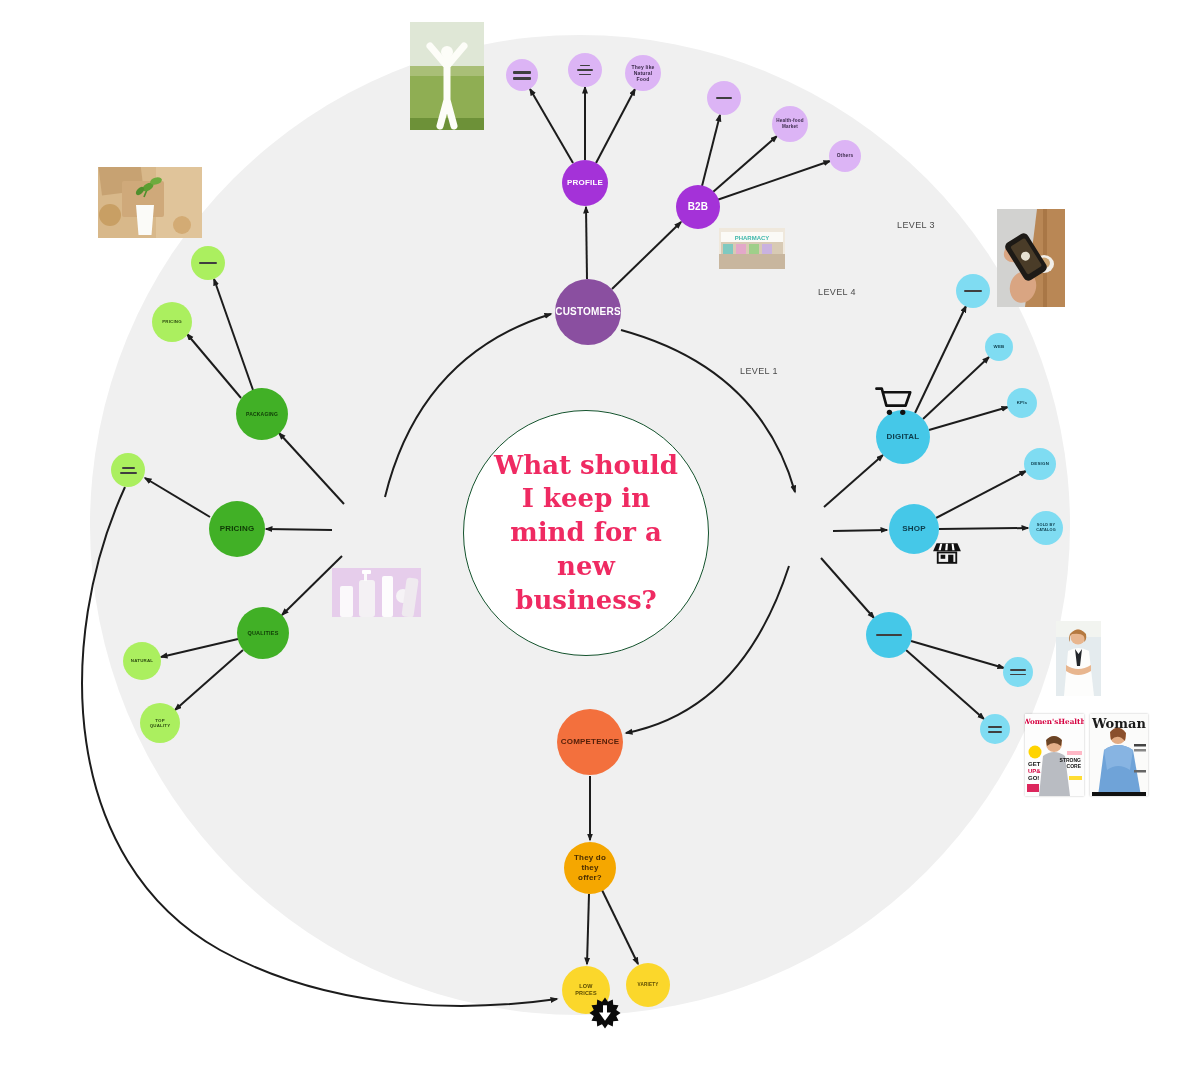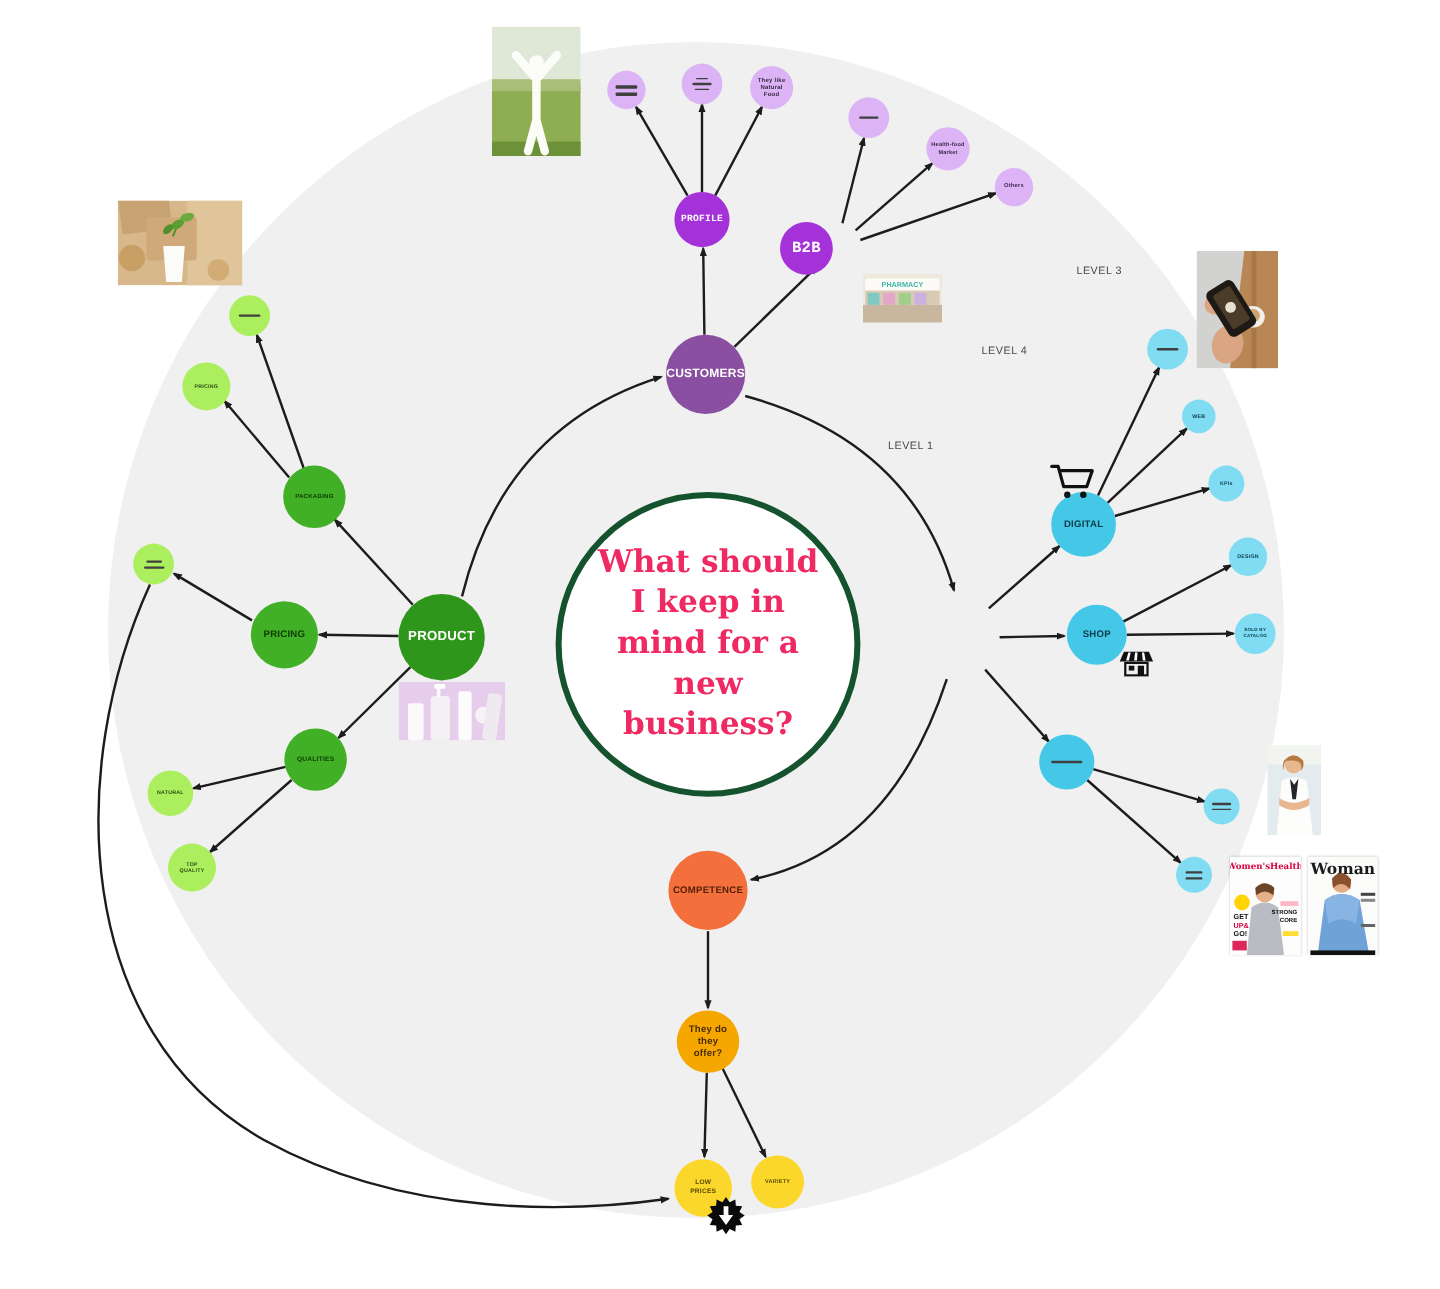--- a/index.html
+++ b/index.html
@@ -1,32 +1,32 @@
 <!DOCTYPE html>
 <html style="--pink: #ef2a62; --purple: #8a4fa0; --violet: #a432d8; --violet-light: #dcb4f5; --green-dark: #2f961c; --green: #41b026; --green-light: #abef5f; --teal: #2e7e9e; --cyan: #45c8e8; --cyan-light: #7fdcf2; --orange: #f3703d; --amber: #f5a700; --yellow: #fbd72b; --ink: #1c1c1c;"><head>
 <meta charset="utf-8">
 <style>
   html,body{margin:0;padding:0;background:#fff;}
   .canvas{position:relative;width:1200px;height:1074px;background:#ffffff;overflow:hidden;
           font-family:"Liberation Sans",sans-serif;}
   .bigcircle{position:absolute;left:90px;top:35px;width:980px;height:980px;border-radius:50%;
              background:#f0f0f0;z-index:1;}
   .centercircle{position:absolute;left:463px;top:410px;width:244px;height:244px;border-radius:50%;
-             background:#ffffff;border:5px solid #14532d;z-index:2;display:flex;align-items:center;
+             background:#ffffff;border:1px solid #14532d;z-index:2;display:flex;align-items:center;
              justify-content:center;text-align:center;}
   .centertext{font-family:"DejaVu Serif","Liberation Serif",serif;font-weight:700;color:var(--pink);
              font-size:26px;line-height:1.3;width:200px;white-space:pre-line;}
   svg.edges{position:absolute;left:0;top:0;z-index:3;}
   .lvl{position:absolute;z-index:2;font-size:9px;color:#4a4a4a;letter-spacing:.4px;}
   .node{position:absolute;transform:translate(-50%,-50%);border-radius:50%;display:flex;z-index:5;
         align-items:center;justify-content:center;text-align:center;font-weight:700;color:#222;
         line-height:1.25;letter-spacing:.2px;box-sizing:border-box;padding:2px;}
   .node span{white-space:pre-line;}
   .purple{background:var(--purple);color:#fff;}
-  .violet{background:var(--violet);color:#fff;font-family:Liberation Mono, monospace;}
+  .violet{background:var(--violet);color:#fff;}
   .vlight{background:var(--violet-light);color:#3a2a4a;}
   .gdark{background:var(--green-dark);color:#fff;}
   .green{background:var(--green);color:#0f3a06;}
   .glight{background:var(--green-light);color:#2c4a10;}
   .teal{background:var(--teal);color:#fff;}
   .cyan{background:var(--cyan);color:#0c3b4a;text-align:center;}
   .clight{background:var(--cyan-light);color:#0c3b4a;}
   .orange{background:var(--orange);color:#55200a;}
   .amber{background:var(--amber);color:#4a2d00;}
   .yellow{background:var(--yellow);color:#5a4a00;}
@@ -212,21 +212,21 @@
       <path d="M 125,487 C 55,640 60,860 220,950 C 340,1016 480,1010 557,999" marker-end="url(#ah)"></path>
     </g>
   </svg>
 
   <div class="node purple" style="left:588px;top:312px;width:66px;height:66px;font-size:10px;">
       <span>CUSTOMERS</span>
     </div>
   <div class="node violet" style="left:585px;top:183px;width:46px;height:46px;font-size:8px;">
       <span>PROFILE</span>
     </div>
-  <div class="node violet" style="left:672px;top:207px;width:44px;height:44px;font-size:13px;">
+  <div class="node violet" style="left:698px;top:207px;width:44px;height:44px;font-size:10px;">
       <span>B2B</span>
     </div>
   <div class="node vlight" style="left:522px;top:75px;width:32px;height:32px;">
       <span class="ph"><i style="width:18px;height:3px;"></i><i style="width:18px;height:3px;"></i></span>
     </div>
   <div class="node vlight" style="left:585px;top:70px;width:34px;height:34px;">
       <span class="ph"><i style="width:10px;height:1.5px;"></i><i style="width:16px;height:1.5px;"></i><i style="width:12px;height:1.5px;"></i></span>
     </div>
   <div class="node vlight" style="left:643px;top:73px;width:36px;height:36px;font-size:5px;">
       <span>They like Natural Food</span>
@@ -234,23 +234,20 @@
   <div class="node vlight" style="left:724px;top:98px;width:34px;height:34px;">
       <span class="ph"><i style="width:16px;"></i></span>
     </div>
   <div class="node vlight" style="left:790px;top:124px;width:36px;height:36px;font-size:4.6px;">
       <span>Health-food Market</span>
     </div>
   <div class="node vlight" style="left:845px;top:156px;width:32px;height:32px;font-size:4.8px;">
       <span>Others</span>
     </div>
 
-  <div class="node gdark" style="left:368px;top:531px;width:72px;height:72px;font-size:11px;">
-      <span>PRODUCT</span>
-    </div>
   <div class="node green" style="left:262px;top:414px;width:52px;height:52px;font-size:5px;">
       <span>PACKAGING</span>
     </div>
   <div class="node green" style="left:237px;top:529px;width:56px;height:56px;font-size:8px;">
       <span>PRICING</span>
     </div>
   <div class="node green" style="left:263px;top:633px;width:52px;height:52px;font-size:5.5px;">
       <span>QUALITIES</span>
     </div>
   <div class="node glight" style="left:208px;top:263px;width:34px;height:34px;">

